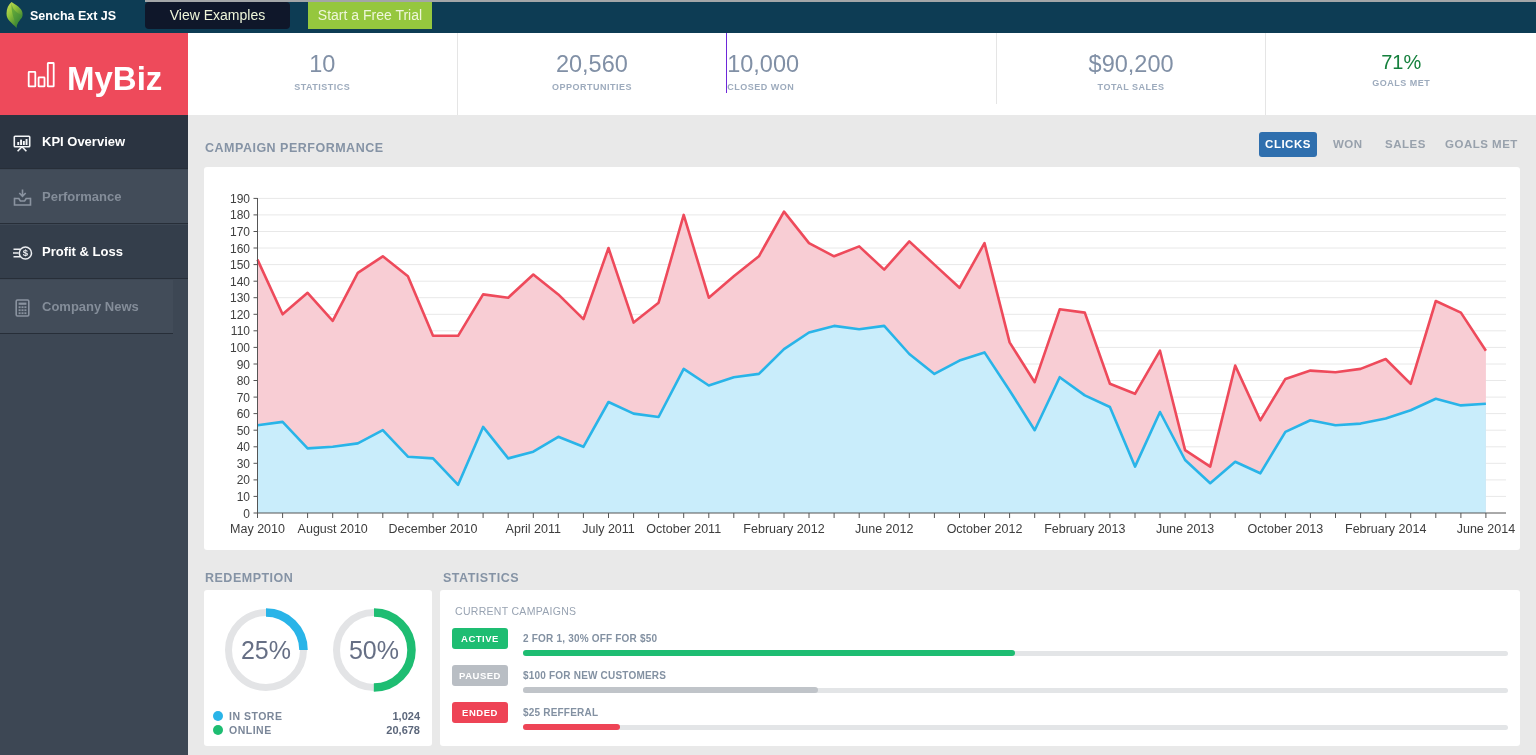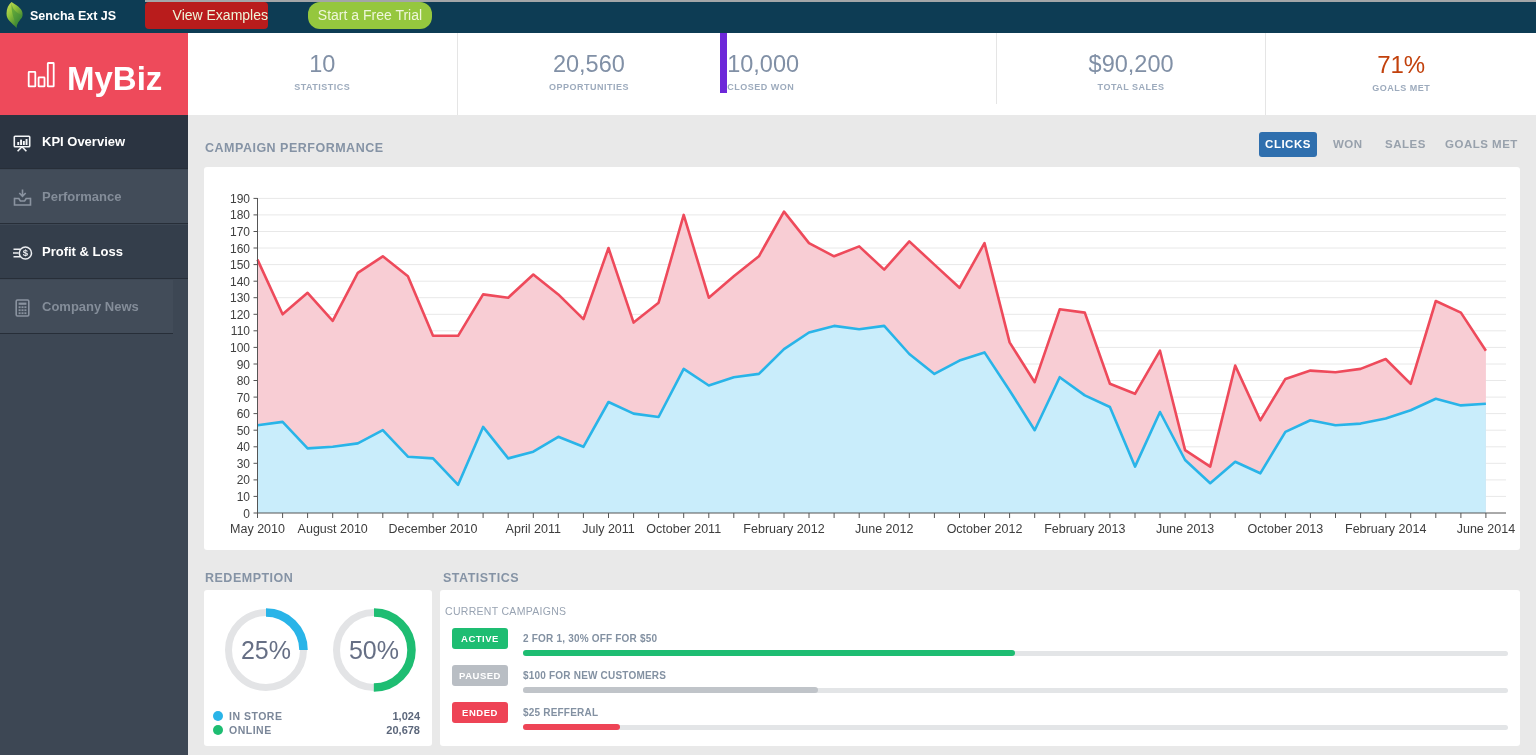--- a/index.html
+++ b/index.html
@@ -14,22 +14,22 @@
 <stop offset="0" stop-color="#d3e35b"></stop>
           <stop offset="0.4" stop-color="#8fc43c"></stop>
           <stop offset="1" stop-color="#26702f"></stop>
         </linearGradient>
       </defs>
 <path d="M5.5,0 C13,4.5 17.5,8 16.5,13.5 C15.8,17.5 11,19 10.5,26 C6,20.5 0.5,18.5 0.5,11.5 C0.5,6.5 2.5,2.5 5.5,0 Z" fill="url(#leafg)"></path>
 <path d="M5.5,0 C6,7 9,10 16.5,13.5 C15.8,17.5 11,19 10.5,26 C9,17 5,13 5.5,0 Z" fill="#3e8f39" opacity="0.55"></path>
 </svg>
 <div class="abs" style="left:30px;top:0;height:33px;line-height:33px;color:#fff;font-size:12.5px;font-weight:bold">Sencha&nbsp;Ext&nbsp;JS</div>
 <div class="abs" style="left:145px;top:0;width:1391px;height:1.5px;background:#a3a6a8"></div>
-<div class="abs" style="left:145px;top:2px;width:123px;height:27px;background:#b91c1c;border-radius:4px;color:#eef6da;font-size:14px;text-align:right;line-height:27px">View Examples</div>
-<div class="abs" style="left:308px;top:2px;width:124px;height:27px;background:#95c73e;border-radius:12px;color:#eef6da;font-size:14px;text-align:center;line-height:27px">Start a Free Trial</div>
+<div class="abs" style="left:145px;top:2px;width:145px;height:27px;background:#0f172a;border-radius:4px;color:#eef6da;font-size:14px;text-align:center;line-height:27px">View Examples</div>
+<div class="abs" style="left:308px;top:2px;width:124px;height:27px;background:#95c73e;border-radius:0;color:#eef6da;font-size:14px;text-align:center;line-height:27px">Start a Free Trial</div>
 </div>
 
 <div class="abs" style="left:0;top:33px;width:188px;height:722px;background:#3d4754">
 <div class="abs" style="left:0;top:0;width:188px;height:82px;background:#ee4a5b">
 <svg class="abs" style="left:27px;top:29px" width="29" height="27" viewBox="0 0 29 27">
 <g fill="none" stroke="#fff" stroke-width="1.8">
 <rect x="1.7" y="9.9" width="6.6" height="14.5" rx="0.5"></rect>
 <rect x="11.6" y="15.4" width="5.9" height="9" rx="0.5"></rect>
 <rect x="20.8" y="1" width="5.9" height="23.4" rx="0.5"></rect>
 </g>
@@ -89,34 +89,34 @@
       </svg>
 <div class="abs" style="left:42px;top:0;height:54px;line-height:54px;color:#848d99;font-size:13px;font-weight:bold">Company News</div>
 </div>
 </div>
 
 <div class="abs" style="left:188px;top:33px;width:1348px;height:82px;background:#fff">
 <div class="abs" style="left:0.0px;top:0;width:269.6px;height:82px;border-right:1px solid #e5e5e5;text-align:center">
       <div style="margin-top:18px;font-size:23.5px;color:#8190a6">10</div>
       <div style="margin-top:4px;font-size:9px;font-weight:bold;letter-spacing:0.5px;color:#9dabbd">STATISTICS</div>
     </div>
-<div class="abs" style="left:269.6px;top:0;width:269.6px;height:60px;border-right:7px solid #6d28d9;text-align:center">
+<div class="abs" style="left:269.6px;top:0;width:269.6px;height:60px;border-right:1px solid #6d28d9;text-align:center">
       <div style="margin-top:18px;font-size:23.5px;color:#8190a6">20,560</div>
       <div style="margin-top:4px;font-size:9px;font-weight:bold;letter-spacing:0.5px;color:#9dabbd">OPPORTUNITIES</div>
     </div>
 <div class="abs" style="left:539.2px;top:0;width:269.6px;height:71px;border-right:1px solid #e5e5e5;text-align:left">
       <div style="margin-top:18px;font-size:23.5px;color:#8190a6">10,000</div>
       <div style="margin-top:4px;font-size:9px;font-weight:bold;letter-spacing:0.5px;color:#9dabbd">CLOSED WON</div>
     </div>
 <div class="abs" style="left:808.8px;top:0;width:269.6px;height:82px;border-right:1px solid #e5e5e5;text-align:center">
       <div style="margin-top:18px;font-size:23.5px;color:#8190a6">$90,200</div>
       <div style="margin-top:4px;font-size:9px;font-weight:bold;letter-spacing:0.5px;color:#9dabbd">TOTAL SALES</div>
     </div>
 <div class="abs" style="left:1078.4px;top:0;width:269.6px;height:82px;text-align:center">
-      <div style="margin-top:18px;font-size:24px;color:#c2410c">71%</div>
+      <div style="margin-top:18px;font-size:20px;color:#15803d">71%</div>
       <div style="margin-top:4px;font-size:9px;font-weight:bold;letter-spacing:0.5px;color:#9dabbd">GOALS MET</div>
     </div>
 </div>
 
 <div class="abs" style="left:205px;top:140.5px;font-size:12.5px;font-weight:bold;letter-spacing:0.5px;color:#8593a5">CAMPAIGN PERFORMANCE</div>
 <div class="abs" style="left:1259px;top:132px;width:58px;height:25px;background:#2f6fae;border-radius:3px;color:#fff;font-size:11.5px;font-weight:bold;text-align:center;line-height:25px;letter-spacing:0.5px">CLICKS</div>
 <div class="abs" style="left:1333px;top:132px;height:25px;line-height:25px;color:#98a1ac;font-size:11.5px;font-weight:bold;letter-spacing:0.5px">WON</div>
 <div class="abs" style="left:1385px;top:132px;height:25px;line-height:25px;color:#98a1ac;font-size:11.5px;font-weight:bold;letter-spacing:0.5px">SALES</div>
 <div class="abs" style="left:1445px;top:132px;height:25px;line-height:25px;color:#98a1ac;font-size:11.5px;font-weight:bold;letter-spacing:0.5px">GOALS MET</div>
 <div class="abs" style="left:204px;top:167px;width:1316px;height:383px;background:#fff;border-radius:3px">
@@ -268,21 +268,21 @@
 <div class="abs" style="left:9px;top:121px;width:10px;height:10px;border-radius:50%;background:#29b4e8"></div>
 <div class="abs" style="left:25px;top:120px;font-size:10.5px;font-weight:bold;color:#7b8799;letter-spacing:0.5px">IN STORE</div>
 <div class="abs" style="right:12px;top:119.5px;font-size:11px;font-weight:bold;color:#5c677b">1,024</div>
 <div class="abs" style="left:9px;top:135px;width:10px;height:10px;border-radius:50%;background:#1ebd72"></div>
 <div class="abs" style="left:25px;top:134px;font-size:10.5px;font-weight:bold;color:#7b8799;letter-spacing:0.5px">ONLINE</div>
 <div class="abs" style="right:12px;top:133.5px;font-size:11px;font-weight:bold;color:#5c677b">20,678</div>
 </div>
 
 <div class="abs" style="left:443px;top:571px;font-size:12.5px;font-weight:bold;letter-spacing:0.5px;color:#8593a5">STATISTICS</div>
 <div class="abs" style="left:440px;top:590px;width:1080px;height:156px;background:#fff;border-radius:3px">
-<div class="abs" style="left:5px;top:15px;font-size:10.5px;color:#98a3b2;letter-spacing:0.3px">CURRENT CAMPAIGNS</div>
+<div class="abs" style="left:15px;top:15px;font-size:10.5px;color:#98a3b2;letter-spacing:0.3px">CURRENT CAMPAIGNS</div>
 <div class="abs" style="left:12px;top:38px;width:56px;height:21px;background:#1ebd72;border-radius:3px;color:#fff;font-size:9.5px;font-weight:bold;text-align:center;line-height:21px;letter-spacing:0.5px">ACTIVE</div>
 <div class="abs" style="left:83px;top:43px;font-size:10px;font-weight:bold;color:#8391a2;letter-spacing:0.2px">2 FOR 1, 30% OFF FOR $50</div>
 <div class="abs" style="left:83px;top:61px;width:985px;height:5px;border-radius:3px;background:#e3e5e7"></div>
 <div class="abs" style="left:83px;top:60px;width:492px;height:6px;border-radius:3px;background:#1ebd72"></div>
 <div class="abs" style="left:12px;top:75px;width:56px;height:21px;background:#b9bec4;border-radius:3px;color:#fff;font-size:9.5px;font-weight:bold;text-align:center;line-height:21px;letter-spacing:0.5px">PAUSED</div>
 <div class="abs" style="left:83px;top:80px;font-size:10px;font-weight:bold;color:#8391a2;letter-spacing:0.2px">$100 FOR NEW CUSTOMERS</div>
 <div class="abs" style="left:83px;top:98px;width:985px;height:5px;border-radius:3px;background:#e3e5e7"></div>
 <div class="abs" style="left:83px;top:97px;width:295px;height:6px;border-radius:3px;background:#c0c4c9"></div>
 <div class="abs" style="left:12px;top:112px;width:56px;height:21px;background:#ee4456;border-radius:3px;color:#fff;font-size:9.5px;font-weight:bold;text-align:center;line-height:21px;letter-spacing:0.5px">ENDED</div>
 <div class="abs" style="left:83px;top:117px;font-size:10px;font-weight:bold;color:#8391a2;letter-spacing:0.2px">$25 REFFERAL</div>

